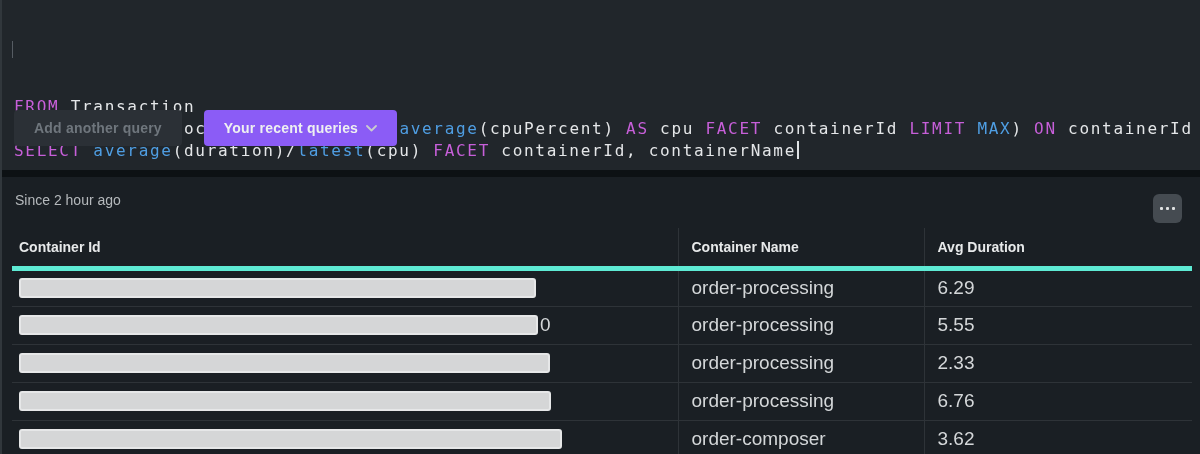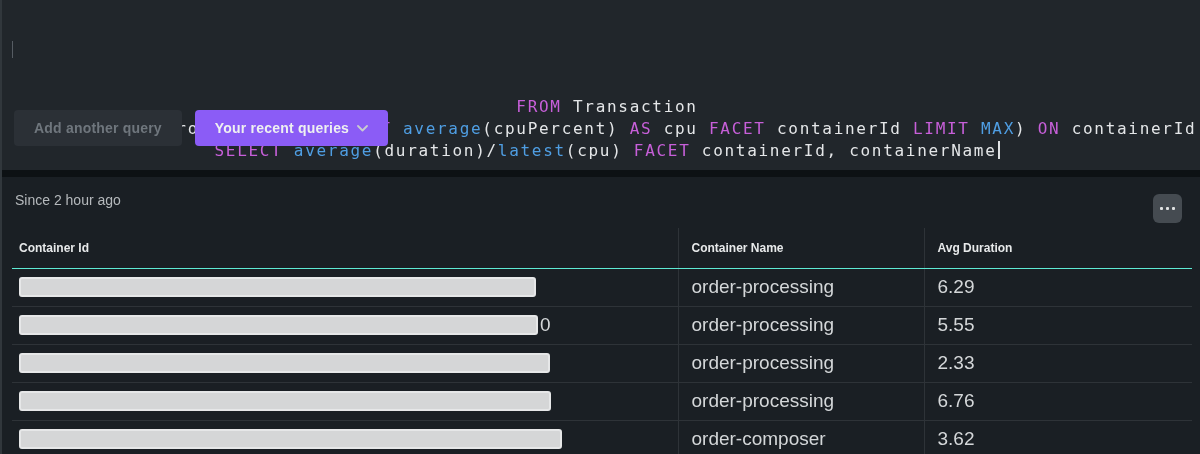--- a/index.html
+++ b/index.html
@@ -12,37 +12,37 @@
   
   .query-card {
     position:absolute; top:0; left:0; right:0; height:170px;
     background:#21262b;
   }
   .code-editor {
     position:absolute; top:8px; left:0; right:0;
     padding-left:12px; cursor:text;
     font-family:"DejaVu Sans Mono","Liberation Mono",monospace;
     font-size:16px; line-height:22px; letter-spacing:1.7px;
-    color:#e4e6e8; white-space:pre;text-align:center;
+    color:#e4e6e8; white-space:pre;
   }
   .code-line { height:22px; }
   .tok-kw { color:#c75fd9; }
   .tok-fn { color:#4f9ee3; }
   .tok-pl { color:#e4e6e8; }
   .caret {
     display:inline-block; width:2px; height:18px; background:#dfe2e4;
     vertical-align:-3px; margin-left:1px;
   }
   .indent-guide {
     position:absolute; left:10px; top:33px; width:1px; height:17px;
     background:#565c63;
   }
   
   .toolbar {
-    position:absolute; top:110px; left:12px; display:flex; gap:13px;
+    position:absolute; top:110px; left:12px; display:flex; gap:22px;
   }
   .btn {
     height:36px; padding:0 20px; border:none; border-radius:4px;
     font-family:"Liberation Sans", sans-serif; font-size:14px; font-weight:600;
     letter-spacing:.2px; display:flex; align-items:center; gap:8px;
     background:#8b5cf6; color:#eef0f1; cursor:pointer;
   }
   .btn.disabled { background:#2b3036; color:#6f767d; cursor:default; }
   .chevron { display:block; margin-top:1px; }
   
@@ -62,22 +62,22 @@
   .options-btn i {
     display:block; width:3px; height:3px; background:#dfe1e2; border-radius:1px;
   }
   
   table.results {
     position:absolute; top:51px; left:10px; width:1180px;
     border-collapse:collapse; table-layout:fixed;
   }
   col.c1 { width:666px; } col.c2 { width:246px; } col.c3 { width:auto; }
   th {
-    height:40px; text-align:left; font-size:12px; font-weight:600;
-    color:#e7e9ea; border-bottom:1px solid #5eead4; padding-left:13px;
+    height:40px; text-align:left; font-size:14px; font-weight:600;
+    color:#e7e9ea; border-bottom:5px solid #5eead4; padding-left:13px;
   }
   th:first-child { padding-left:7px; }
   th + th, td + td { border-left:1px solid #2e3338; }
   td {
     height:38px; font-size:19px; color:#d4d7d9;
     border-bottom:1px solid #2e3338; padding-left:13px;
   }
   td:first-child { padding-left:7px; }
   .id-cell-inner { display:flex; align-items:center; gap:2px; }
   .redaction-bar {

